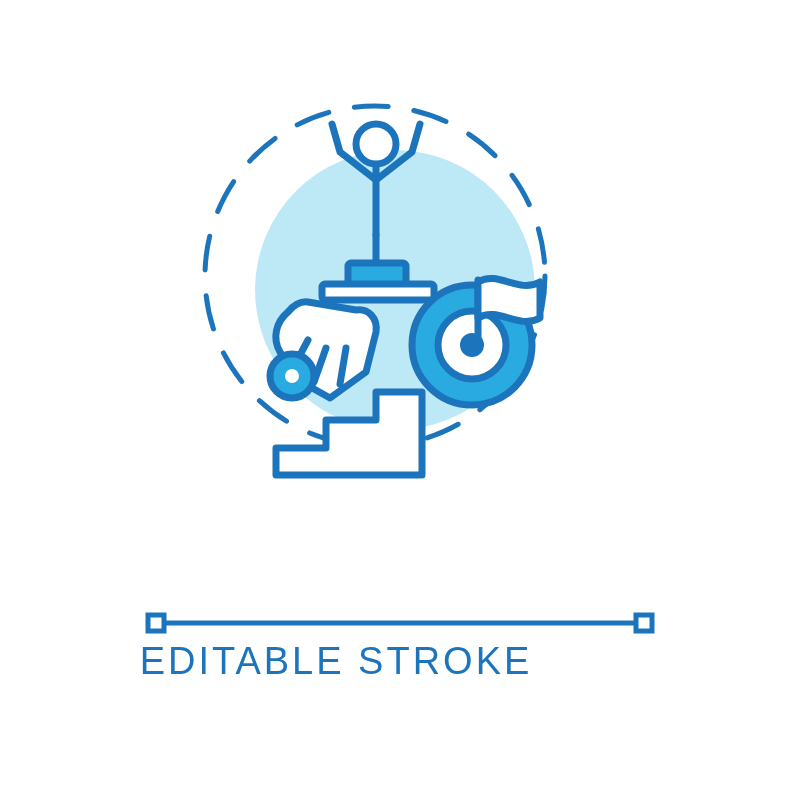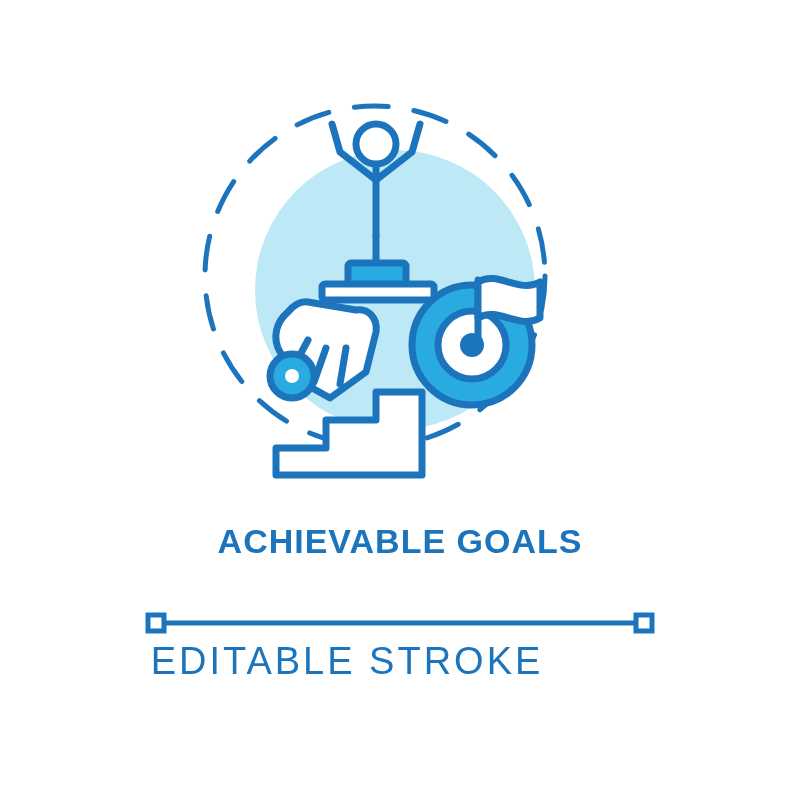--- a/index.html
+++ b/index.html
@@ -57,21 +57,20 @@
     position: absolute;
     left: 0;
     top: 640px;
     width: 672px;
     text-align: center;
     font-size: 38px;
     font-weight: normal;
     letter-spacing: 3px;
     color: #1C75BC;
     font-family: "Liberation Sans", sans-serif;
-    margin-left: 11px;
   }
 </style>
 </head>
 <body>
 
 <div class="page">
 
   <div class="illustration">
     <svg viewBox="0 0 440 430" xmlns="http://www.w3.org/2000/svg">
 
@@ -122,21 +121,20 @@
         <circle cx="292" cy="265" r="34" fill="#ffffff" stroke="#1C75BC" stroke-width="7"></circle>
         <circle cx="292" cy="265" r="12" fill="#1C75BC"></circle>
 
         <path d="M298 200 L298 268" fill="none" stroke="#1C75BC" stroke-width="7" stroke-linecap="round"></path>
 
         <path d="M298 202 C318 190 338 214 360 202 L360 238 C338 250 318 226 298 238 Z" fill="#ffffff" stroke="#1C75BC" stroke-width="7" stroke-linejoin="round"></path>
       </g>
     </svg>
   </div>
 
-  <div class="concept-title">ACHIEVABLE GOALS</div>
 
   <div class="divider">
     <svg viewBox="0 0 520 30" xmlns="http://www.w3.org/2000/svg">
       <rect x="8" y="7" width="16" height="16" fill="#ffffff" stroke="#1C75BC" stroke-width="5"></rect>
       <line x1="26" y1="15" x2="494" y2="15" stroke="#1C75BC" stroke-width="5"></line>
       <rect x="496" y="7" width="16" height="16" fill="#ffffff" stroke="#1C75BC" stroke-width="5"></rect>
     </svg>
   </div>
 
   <div class="subtitle">EDITABLE STROKE</div>

